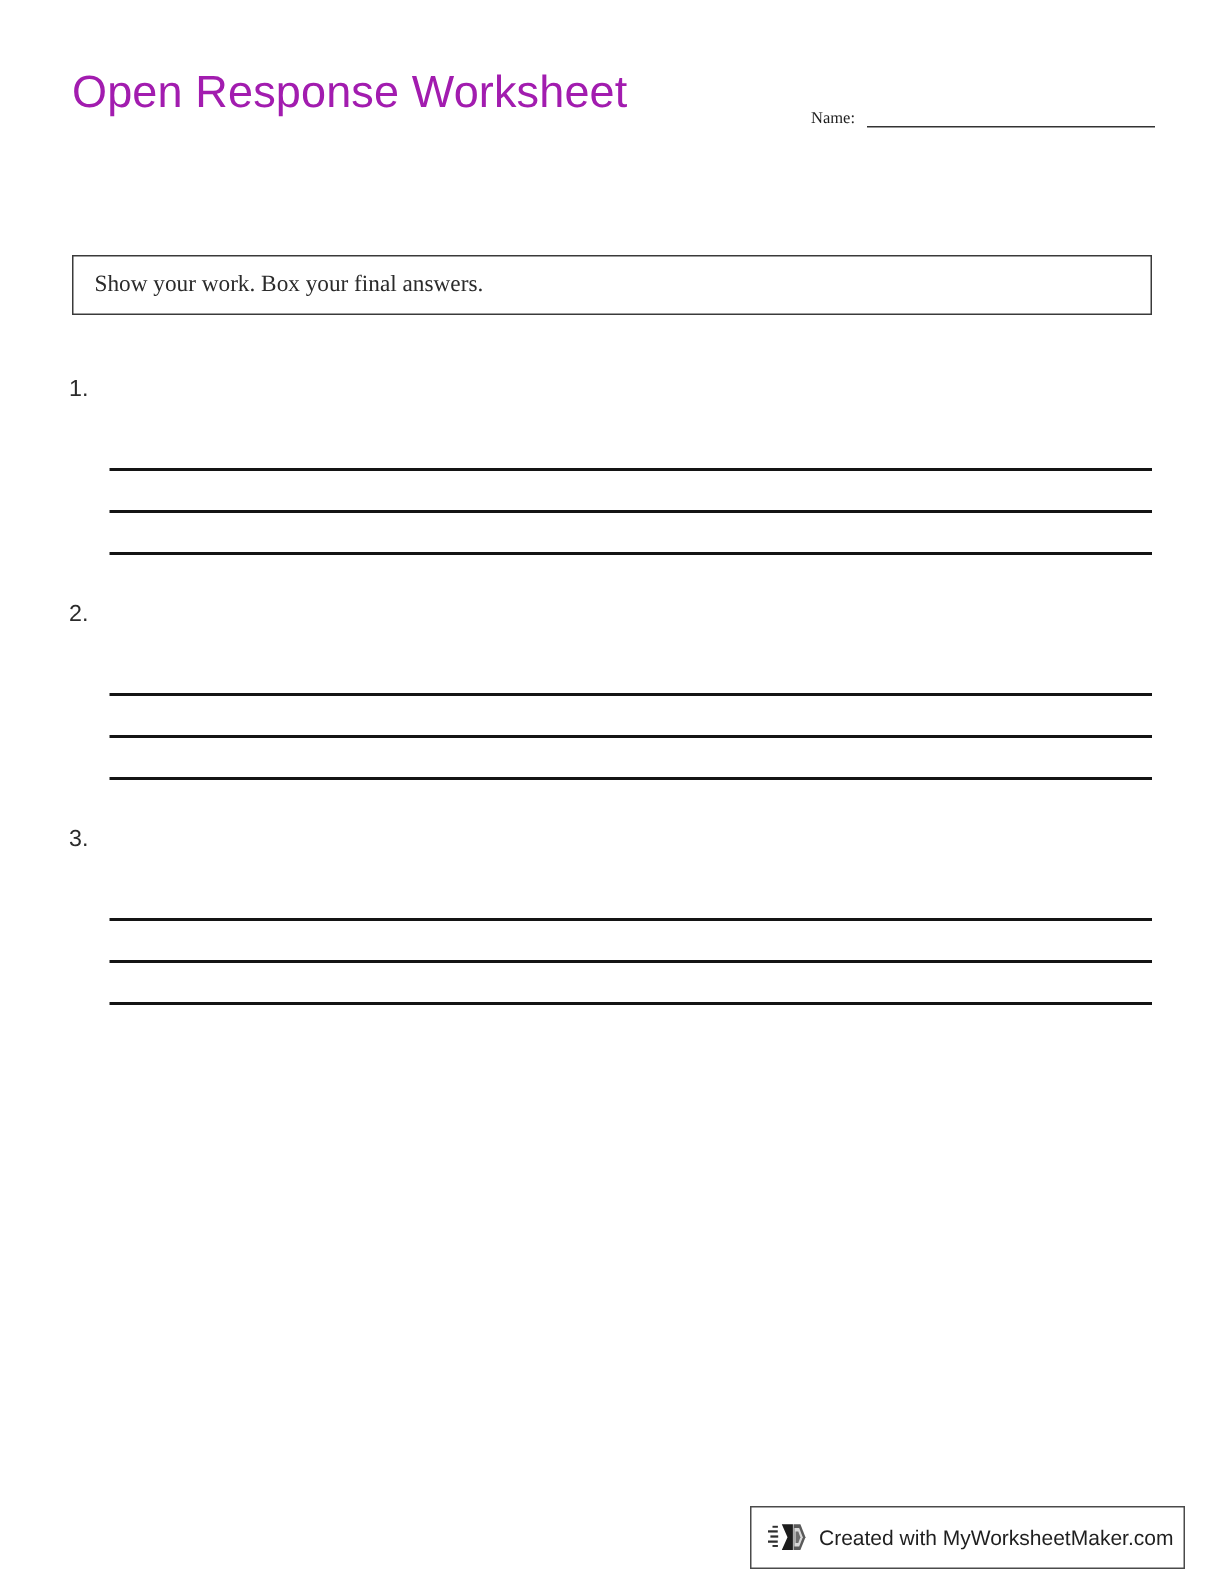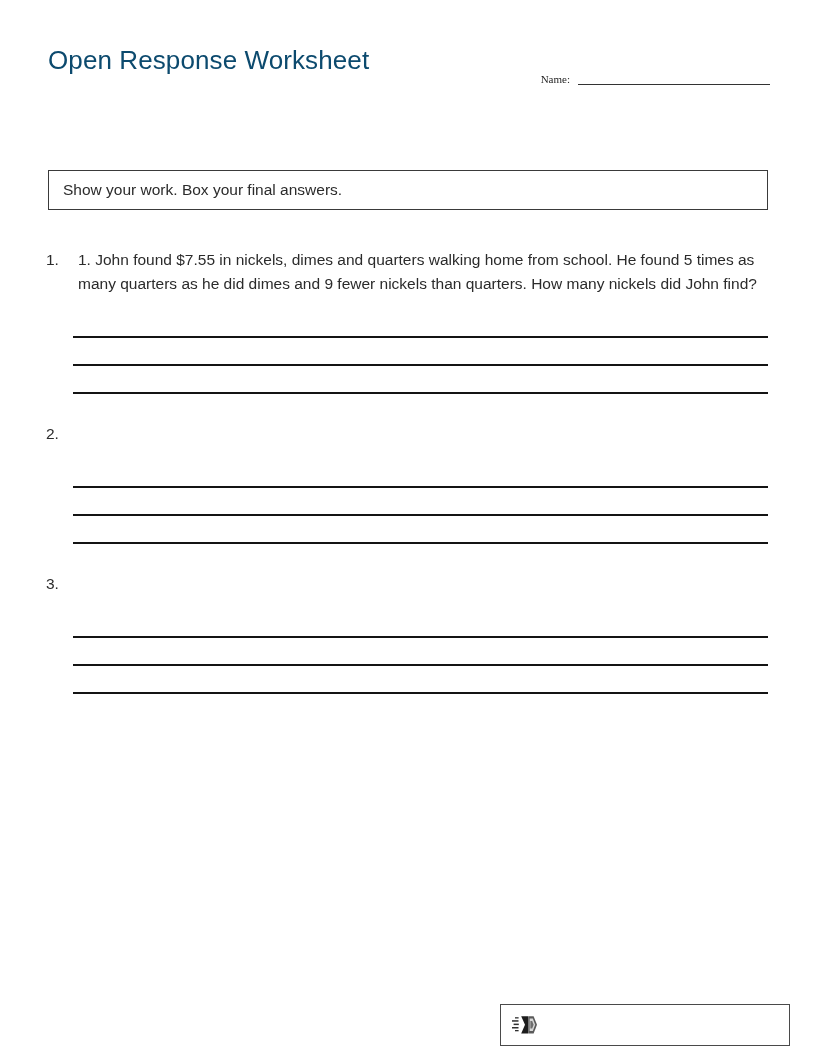--- a/index.html
+++ b/index.html
@@ -21,24 +21,24 @@
     position: absolute;
     left: 0;
     top: 0;
     width: 816px;
     height: 130px;
   }
   .page-title {
     position: absolute;
     left: 48px;
     top: 47px;
-    font-size: 26px;
+    font-size: 30px;
     font-weight: 300;
     letter-spacing: 0.1px;
-    color: #0c4a6e;
+    color: #a21caf;
     white-space: nowrap;
     line-height: 1;
   }
   .name-block {
     position: absolute;
     left: 440px;
     top: 50px;
     width: 330px;
   }
   .field-row {
@@ -66,20 +66,21 @@
   .instruction-box {
     position: absolute;
     left: 48px;
     top: 170px;
     width: 720px;
     height: 40px;
     border: 1.2px solid #3a3a3a;
     box-sizing: border-box;
     display: flex;
     align-items: center;
+    font-family: Liberation Serif, serif;
   }
   .instruction-text {
     padding-left: 14px;
     font-size: 15.5px;
     font-weight: 400;
     color: #2b2b2b;
   }
 
   
   .questions {
@@ -162,21 +163,20 @@
 </div>
 
 <div class="instruction-box">
   <span class="instruction-text">Show your work. Box your final answers.</span>
 </div>
 
 <div class="questions" id="questions-container">
     <div class="question">
       <div class="q-head">
         <div class="q-number">1.</div>
-        <div class="q-text">1. John found $7.55 in nickels, dimes and quarters walking home from school. He found 5 times as many quarters as he did dimes and 9 fewer nickels than quarters. How many nickels did John find?</div>
       </div>
       <div class="answer-lines">
         <div class="answer-line"></div>
         <div class="answer-line"></div>
         <div class="answer-line"></div>
       </div>
     </div>
     <div class="question">
       <div class="q-head">
         <div class="q-number">2.</div>
@@ -206,13 +206,14 @@
       <rect x="1.6" y="9.6" width="5.2" height="1.5"></rect>
       <rect x="0" y="13.0" width="6.5" height="1.5"></rect>
       <rect x="3.0" y="3.2" width="3.6" height="1.3"></rect>
       <rect x="3.0" y="16.0" width="3.6" height="1.3"></rect>
     </g>
     <path d="M9.2 2.2 L16.6 2.2 L16.6 19.4 L9.2 19.4 L13.0 10.8 Z" fill="#1c1c1c"></path>
     <path d="M17.0 2.2 L21.6 2.2 L25.0 10.8 L21.6 19.4 L17.0 19.4 Z" fill="#5a5a5a"></path>
     <path d="M17.6 4.6 L20.8 4.6 L23.2 10.8 L20.8 17.0 L17.6 17.0 Z" fill="#d8d8d8"></path>
     <path d="M18.4 7.0 L20.2 7.0 L21.6 10.8 L20.2 14.6 L18.4 14.6 Z" fill="#6e6e6e"></path>
   </svg>
+  <span class="badge-text">Created with MyWorksheetMaker.com</span>
 </div>
 
 </body></html>

